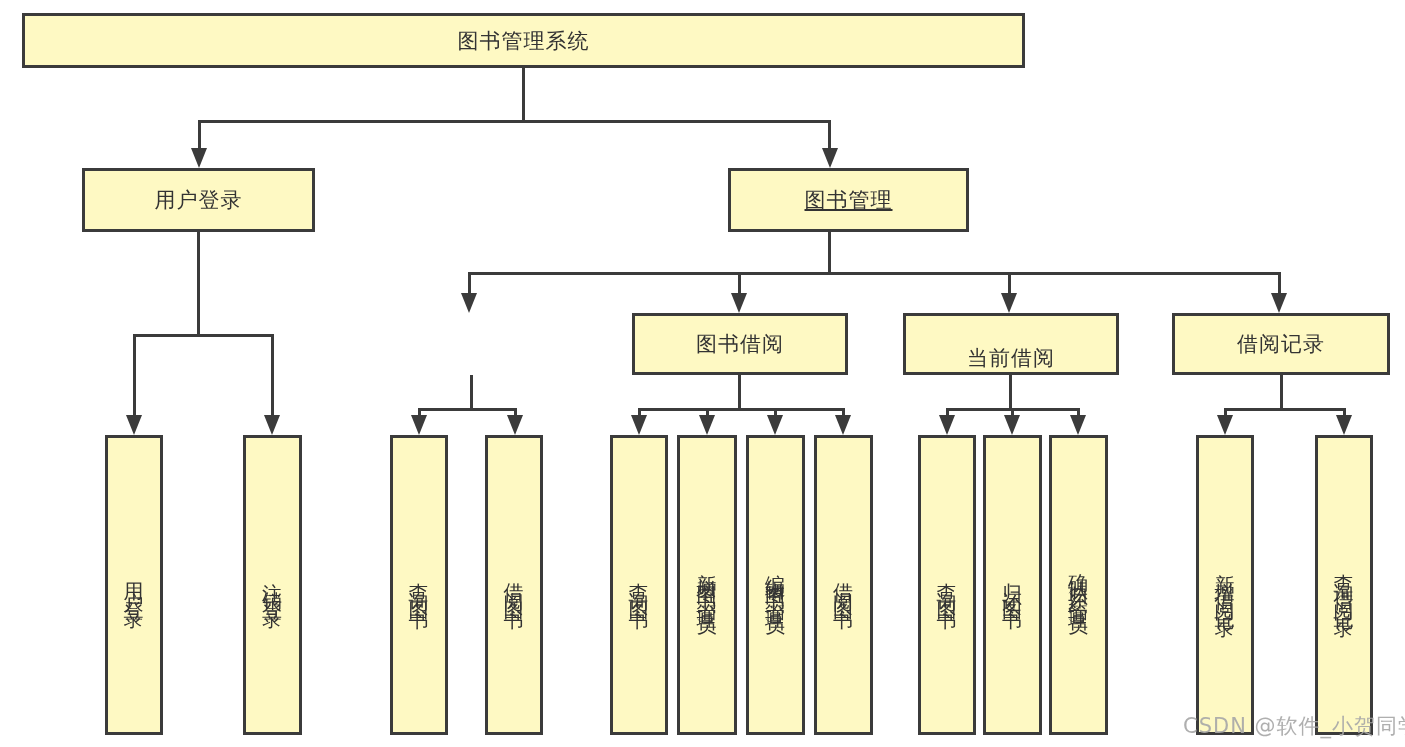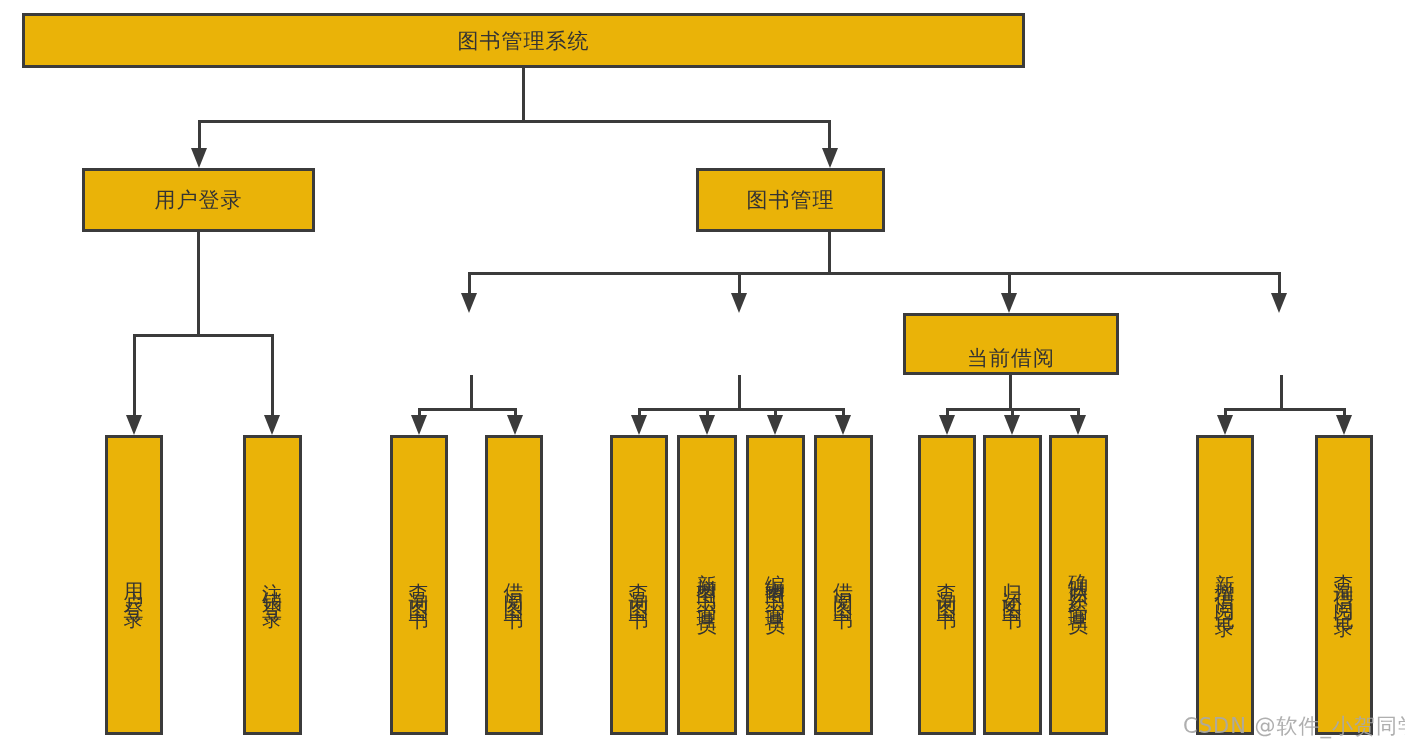--- a/index.html
+++ b/index.html
@@ -8,21 +8,21 @@
     width:1405px;height:747px;
     background:#ffffff;
     font-family:"DejaVu Sans","Liberation Sans",sans-serif;
     color:#333333;
     overflow:hidden;
   }
   .node{
     position:absolute;
     box-sizing:border-box;
     border:3px solid #3b3b3b;
-    background:#eab308;
+    background:#fef9c3;
     display:flex;align-items:center;justify-content:center;
     text-align:center;
   }
   .node.lvl{font-size:21px;letter-spacing:1px;}
   .node.leaf{font-size:20px;}
   .vtext{
     writing-mode:vertical-rl;
     text-orientation:mixed;
     letter-spacing:9px;
     line-height:1;
@@ -59,21 +59,21 @@
   <div class="line vline" style="left:522px;top:68px;height:52px;"></div>
   <div class="line hline" style="left:198px;top:120px;width:633px;"></div>
   <div class="line vline" style="left:198px;top:120px;height:30px;"></div>
   <div class="line vline" style="left:828px;top:120px;height:30px;"></div>
   <div class="arrow" style="left:191px;top:148px;"></div>
   <div class="arrow" style="left:822px;top:148px;"></div>
 
   <div class="node lvl" style="left:82px;top:168px;width:233px;height:64px;">
     <span>用户登录</span>
   </div>
-  <div class="node lvl" style="left:696px;top:168px;width:189px;height:64px;">
+  <div class="node lvl" style="left:728px;top:168px;width:241px;height:64px;text-decoration:underline;">
     <span>图书管理</span>
   </div>
 
   <div class="line vline" style="left:197px;top:232px;height:102px;"></div>
   <div class="line hline" style="left:133px;top:334px;width:141px;"></div>
   <div class="line vline" style="left:133px;top:334px;height:83px;"></div>
   <div class="line vline" style="left:271px;top:334px;height:83px;"></div>
   <div class="arrow" style="left:126px;top:415px;"></div>
   <div class="arrow" style="left:264px;top:415px;"></div>
 
@@ -81,22 +81,28 @@
   <div class="line hline" style="left:468px;top:272px;width:813px;"></div>
   <div class="line vline" style="left:468px;top:272px;height:23px;"></div>
   <div class="line vline" style="left:738px;top:272px;height:23px;"></div>
   <div class="line vline" style="left:1008px;top:272px;height:23px;"></div>
   <div class="line vline" style="left:1278px;top:272px;height:23px;"></div>
   <div class="arrow" style="left:461px;top:293px;"></div>
   <div class="arrow" style="left:731px;top:293px;"></div>
   <div class="arrow" style="left:1001px;top:293px;"></div>
   <div class="arrow" style="left:1271px;top:293px;"></div>
 
+  <div class="node lvl" style="left:632px;top:313px;width:216px;height:62px;">
+    <span>图书借阅</span>
+  </div>
   <div class="node lvl" style="left:903px;top:313px;width:216px;height:62px;align-items:flex-end;">
     <span>当前借阅</span>
+  </div>
+  <div class="node lvl" style="left:1172px;top:313px;width:218px;height:62px;">
+    <span>借阅记录</span>
   </div>
 
   <div class="line vline" style="left:470px;top:375px;height:33px;"></div>
   <div class="line hline" style="left:418px;top:408px;width:99px;"></div>
   <div class="line vline" style="left:418px;top:408px;height:10px;"></div>
   <div class="line vline" style="left:514px;top:408px;height:10px;"></div>
   <div class="arrow" style="left:411px;top:415px;"></div>
   <div class="arrow" style="left:507px;top:415px;"></div>
 
   <div class="line vline" style="left:738px;top:375px;height:33px;"></div>

